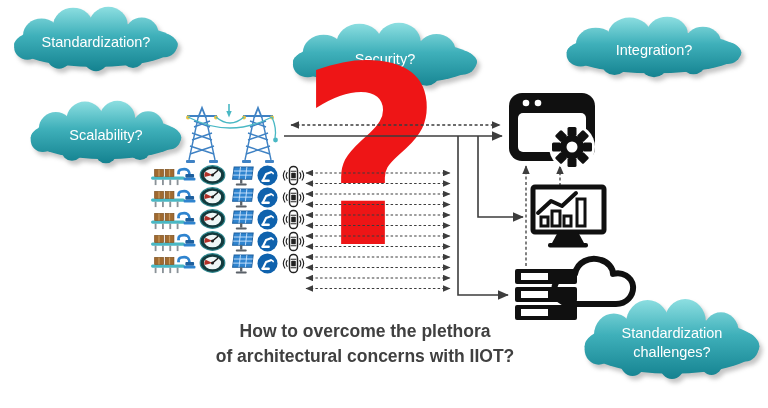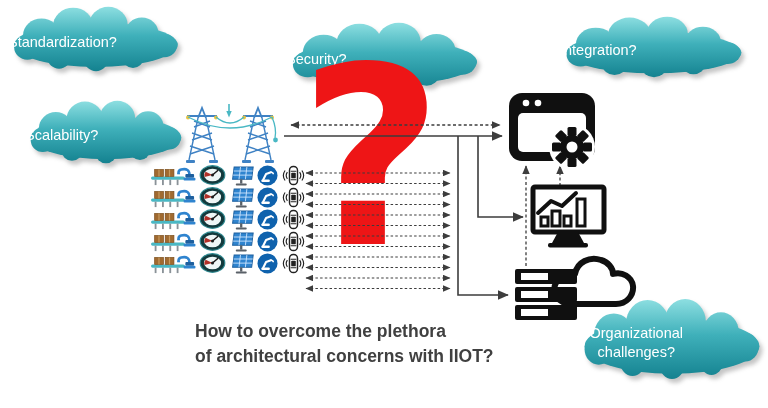--- a/index.html
+++ b/index.html
@@ -1,20 +1,20 @@
 <!DOCTYPE html>
 <html style="--cloud-top: #8fe0e2; --cloud-mid: #3fb0ba; --cloud-bottom: #13818f; --question-red: #ee1516; --line-gray: #3d3d3d; --caption-gray: #404040; --tower-blue: #3f82c4; --accent-teal: #49b8c4;"><head>
 <meta charset="utf-8">
 <style>
   html,body{margin:0;padding:0;background:#fff;}
   .canvas{position:relative;width:768px;height:408px;background:#fff;overflow:hidden;
           font-family:"Liberation Sans",sans-serif;}
 
   
-  .cloud{position:absolute;display:flex;align-items:center;justify-content:flex-start;}
+  .cloud{position:absolute;display:flex;align-items:center;justify-content:center;}
   .cloud>svg{position:absolute;left:0;top:0;width:100%;height:100%;
              filter:drop-shadow(3px 4px 2px rgba(90,90,90,.35));}
   .cloud-label{position:relative;color:#fff;font-size:14.5px;line-height:1.3;
                text-align:center;padding-top:7px;max-width:78%;}
 
   
   .qmark{position:absolute;left:283px;top:34px;width:176px;z-index:1;
          font-family:"DejaVu Sans",sans-serif;font-weight:bold;font-size:248px;
          line-height:1;text-align:center;color:var(--question-red,#ee1516);}
 
@@ -29,21 +29,21 @@
   .wire{stroke:var(--accent-teal,#49b8c4);fill:none;stroke-width:1.3;}
   .blk{fill:#101010;}
 
   
   #device-grid{position:absolute;left:150px;top:164px;z-index:2;}
   .device-row{display:flex;align-items:center;gap:3px;height:22px;}
   .ic{display:block;}
 
   
   .caption{position:absolute;left:195px;top:319px;width:340px;z-index:2;
-           font-weight:bold;font-size:17.5px;line-height:1.45;
+           text-align:center;font-weight:bold;font-size:17.5px;line-height:1.45;
            color:var(--caption-gray,#404040);}
 </style>
 </head>
 <body>
 
 <div class="canvas">
 
   <svg width="0" height="0" style="position:absolute" aria-hidden="true">
     <defs>
       <linearGradient id="cg" gradientUnits="userSpaceOnUse" x1="0" y1="0" x2="0" y2="80">
@@ -409,21 +409,21 @@
           <circle cx="74" cy="25" r="23"></circle>
       <circle cx="114" cy="23" r="22"></circle>
           <circle cx="152" cy="33" r="19"></circle>
           <circle cx="22" cy="50" r="15"></circle>
       <circle cx="178" cy="48" r="14"></circle>
           <circle cx="58" cy="63" r="13"></circle>
           <circle cx="100" cy="66" r="13"></circle>
           <circle cx="142" cy="63" r="12"></circle>
     </g>
       </svg>
-    <div class="cloud-label" style="max-width:62%">Organizational challenges?</div>
+    <div class="cloud-label" style="max-width:62%">Standardization challenges?</div>
   </div>
 
   <div class="caption">
     <div>How to overcome the plethora</div>
     <div>of architectural concerns with IIOT?</div>
   </div>
 
 </div>
 
 </body></html>

